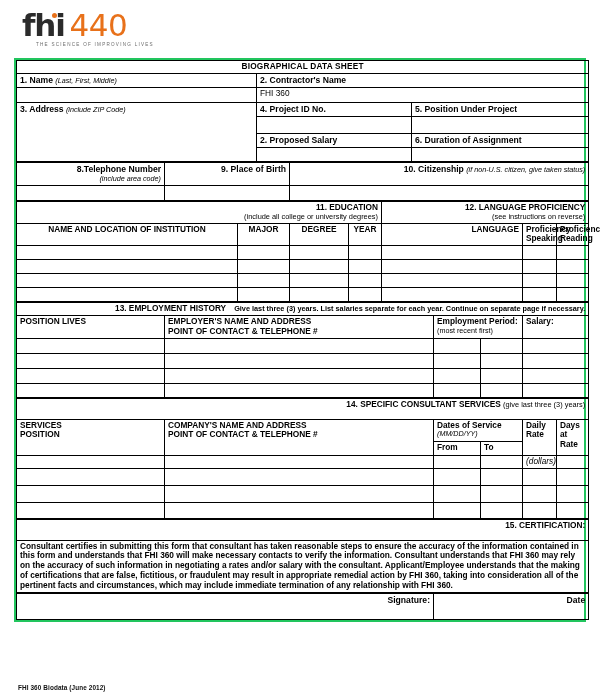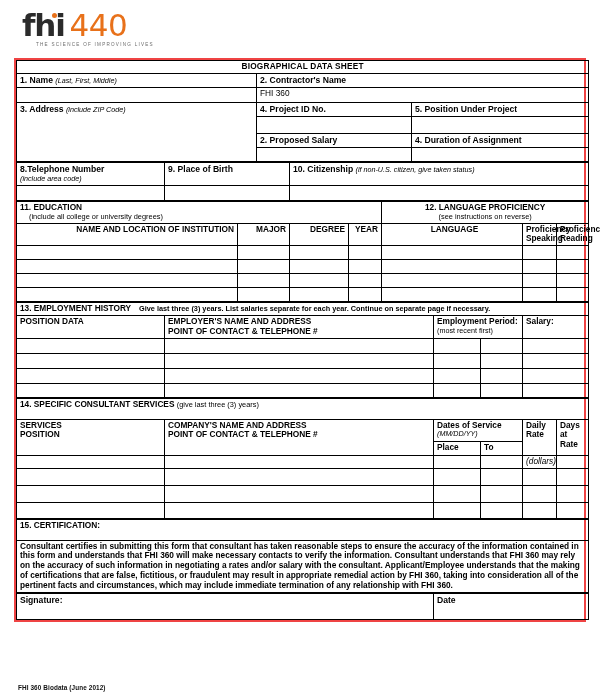--- a/index.html
+++ b/index.html
@@ -48,51 +48,51 @@
     margin-top: 1px;
     margin-left: 14px;
     white-space: nowrap;
   }
 
   
   .form {
     position: absolute;
     left: 14px; top: 58px;
     width: 572px;
-    border: 2px solid #ef4444;
+    border: 2px solid #22c55e;
     border-collapse: collapse;
   }
   table.fm {
     width: 100%;
     border-collapse: collapse;
     table-layout: fixed;
   }
   table.fm td {
     border: 1px solid #000;
     vertical-align: top;
     padding: 1px 3px;
     font-size: 8.3px;
     line-height: 1.18;
     color: #000;
   }
   .ctr { text-align: center; }
-  .thick-top { border-top: 2px solid #000 !important; }
+  .thick-top { border-top: 2px solid #000 !important; text-align: right; }
 
   .title-cell {
     text-align: center;
     font-weight: bold;
     font-size: 9.2px;
     padding: 4px 0 4px 0;
     letter-spacing: 0.2px;
   }
   .lbl { font-weight: bold; font-size: 8.6px; }
   .lbl-sm { font-weight: bold; font-size: 8.1px; }
   .sub { font-style: italic; font-weight: normal; font-size: 7.2px; }
   .sub-n { font-weight: normal; font-size: 7.2px; }
-  .hdr { font-weight: bold; font-size: 8.6px; text-align: right; }
+  .hdr { font-weight: bold; font-size: 8.6px; text-align: center; }
   .hdr-tiny { font-weight: bold; font-size: 5.9px; text-align: center; line-height: 1.1; }
   .val { font-size: 8.3px; padding-top: 2px; }
 
   .sec-head {
     font-weight: bold;
     font-size: 8.8px;
     padding: 2px 4px;
   }
   .sec-head .note {
     font-weight: bold;
@@ -191,21 +191,21 @@
       </tr>
       <tr>
         <td colspan="5" style="height:17px" class="val"></td>
         <td colspan="7" style="height:17px" class="val"></td>
       </tr>
       <tr>
         <td colspan="5" style="height:14px">
           <span class="lbl">2. Proposed Salary</span>
         </td>
         <td colspan="7" style="height:14px">
-          <span class="lbl">4. Duration of Assignment</span>
+          <span class="lbl">6. Duration of Assignment</span>
         </td>
       </tr>
       <tr>
         <td colspan="5" style="height:15px" class="val"></td>
         <td colspan="7" style="height:15px" class="val"></td>
       </tr>
 
       <tr>
         <td colspan="4" style="height:18px" class="thick-top">
           <span class="lbl">8.Telephone Number</span>
@@ -234,21 +234,21 @@
           <span>12. LANGUAGE PROFICIENCY</span>
           <div class="paren">(see instructions on reverse)</div>
         </td>
       </tr>
 
       <tr>
         <td colspan="7" class="hdr" style="height:13px">NAME AND LOCATION OF INSTITUTION</td>
         <td colspan="2" class="hdr" style="height:13px">MAJOR</td>
         <td colspan="2" class="hdr" style="height:13px">DEGREE</td>
         <td colspan="1" class="hdr" style="height:13px">YEAR</td>
-        <td colspan="6" class="hdr" style="height:13px;text-align:center;padding-left:8px">LANGUAGE</td>
+        <td colspan="6" class="hdr" style="height:13px;text-align:right;padding-left:8px">LANGUAGE</td>
         <td colspan="1" class="hdr-tiny" style="height:13px">
           <span>Proficiency</span><br><span>Speaking</span>
         </td>
         <td colspan="1" class="hdr-tiny" style="height:13px">
           <span>Proficiency</span><br><span>Reading</span>
         </td>
       </tr>
 
       <tr>
         <td colspan="7" style="height:14px"></td>
@@ -286,21 +286,21 @@
         <td colspan="1"></td>
         <td colspan="1"></td>
       </tr>
 
       <tr>
         <td colspan="20" class="thick-top sec-head" style="height:14px">
           <span>13.  EMPLOYMENT HISTORY</span><span class="note">Give last three (3) years. List salaries separate for each year. Continue on separate page if necessary.</span>
         </td>
       </tr>
       <tr>
-        <td colspan="4" class="lbl-sm" style="height:21px">POSITION DATA</td>
+        <td colspan="4" class="lbl-sm" style="height:21px">POSITION LIVES</td>
         <td colspan="10" class="lbl-sm" style="height:21px">
           <span>EMPLOYER'S NAME AND ADDRESS</span><br><span>POINT OF CONTACT &amp; TELEPHONE #</span>
         </td>
         <td colspan="4" class="lbl-sm" style="height:21px">
           <span>Employment Period:</span>
           <div class="sub-n">(most recent first)</div>
         </td>
         <td colspan="2" class="lbl-sm" style="height:21px">Salary:</td>
       </tr>
       <tr>
@@ -350,21 +350,21 @@
           <div class="sub">(MM/DD/YY)</div>
         </td>
         <td colspan="1" rowspan="2" class="lbl-sm" style="height:22px">
           <span>Daily</span><br><span>Rate</span>
         </td>
         <td colspan="1" rowspan="2" class="lbl-sm" style="height:22px">
           <span>Days</span><br><span>at</span><br><span>Rate</span>
         </td>
       </tr>
       <tr>
-        <td colspan="2" class="lbl-sm" style="height:14px">Place</td>
+        <td colspan="2" class="lbl-sm" style="height:14px">From</td>
         <td colspan="2" class="lbl-sm" style="height:14px">To</td>
       </tr>
       <tr>
         <td colspan="4" style="border-top:none"></td>
         <td colspan="10" style="border-top:none"></td>
         <td colspan="2" style="border-top:none"></td>
         <td colspan="2" style="border-top:none"></td>
         <td colspan="1" class="sub" style="height:13px">(dollars)</td>
         <td colspan="1" style="height:13px"></td>
       </tr>

